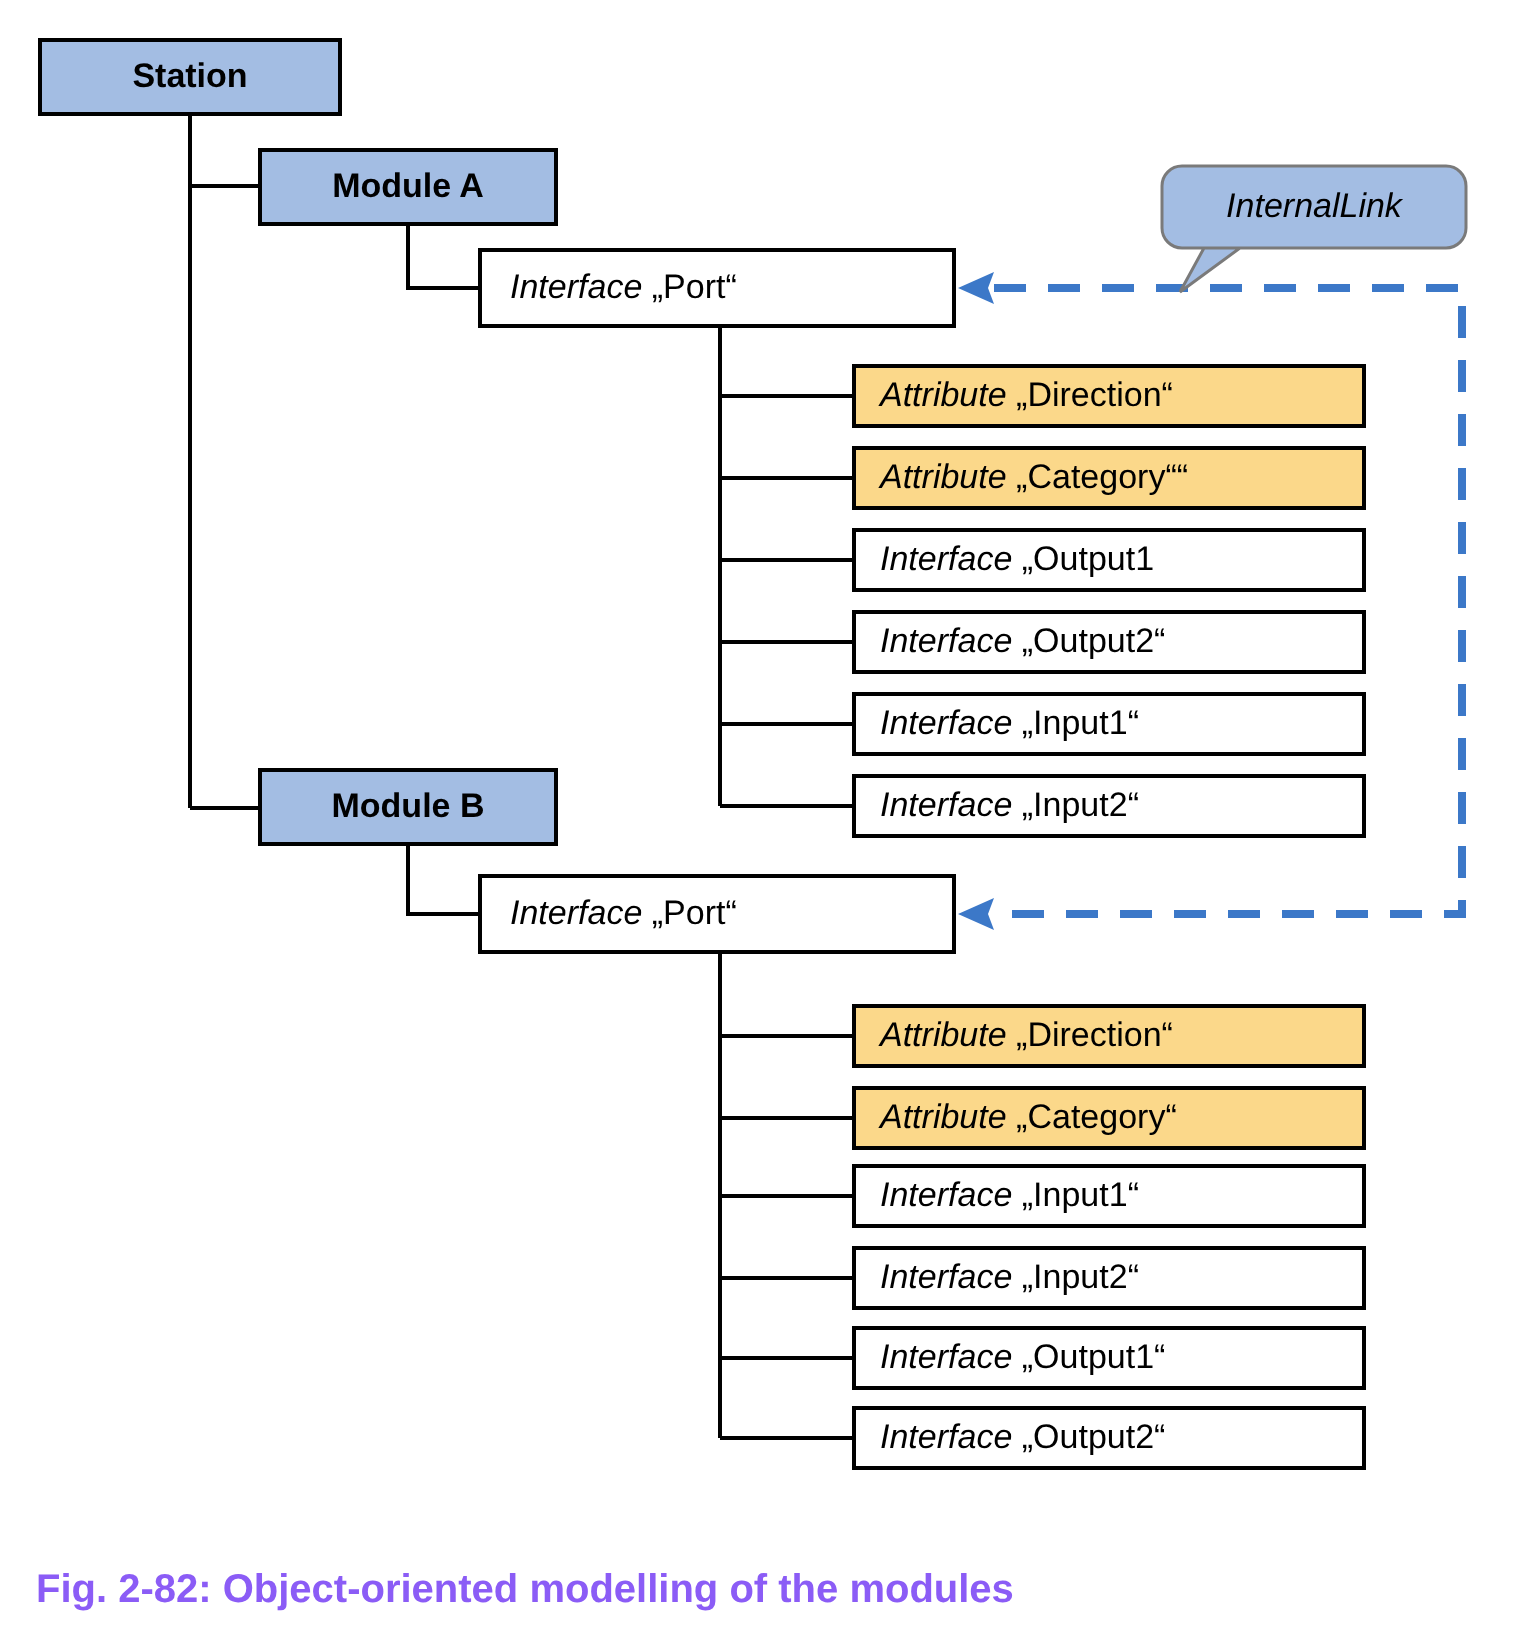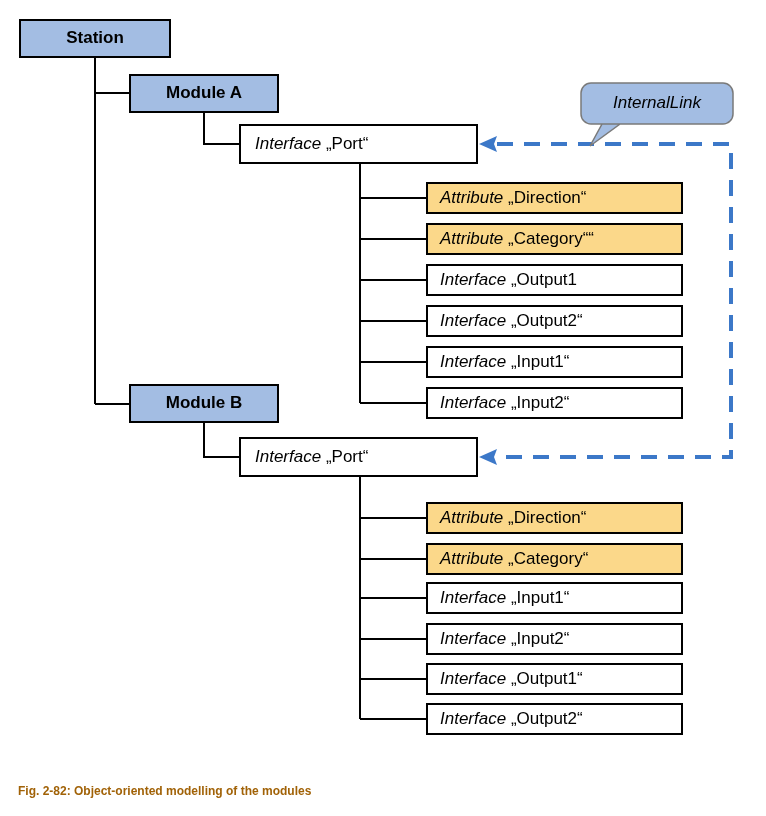--- a/index.html
+++ b/index.html
@@ -44,23 +44,23 @@
     font-style: italic;
     fill: #000000;
     text-anchor: middle;
     dominant-baseline: middle;
   }
   .caption-text {
     position: absolute;
     left: 18px;
     top: 784px;
     font-family: "Liberation Sans", sans-serif;
-    font-size: 12px;
+    font-size: 20px;
     font-weight: bold;
-    color: #a16207;
+    color: #8b5cf6;
     white-space: nowrap;
   }
   .tree-line {
     stroke: #000000;
     stroke-width: 2;
     fill: none;
   }
   .box-shape {
     stroke: #000000;
     stroke-width: 2;

